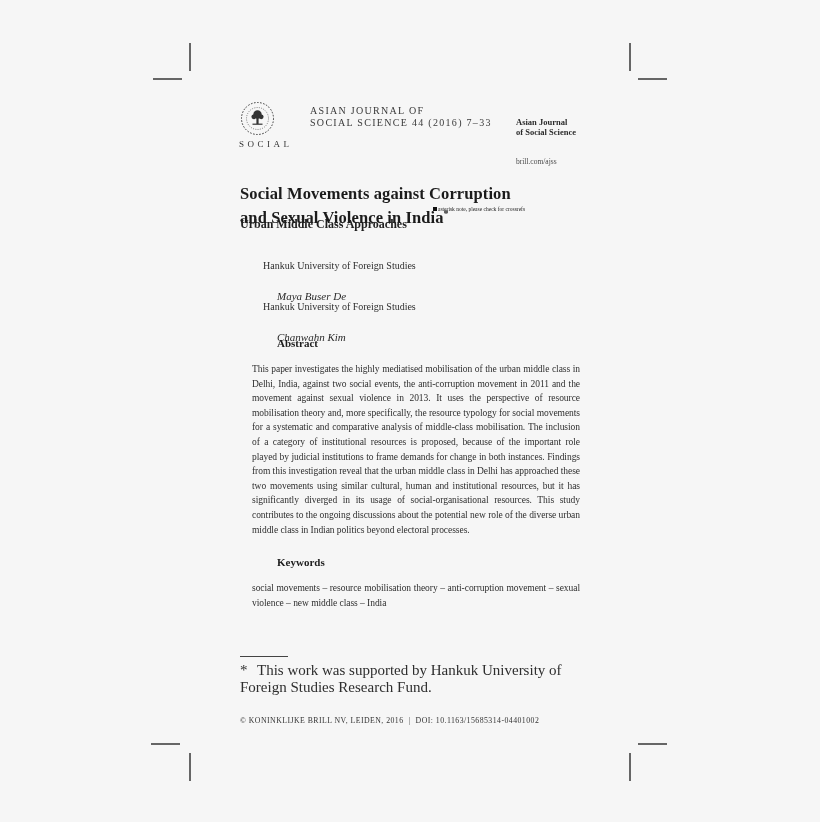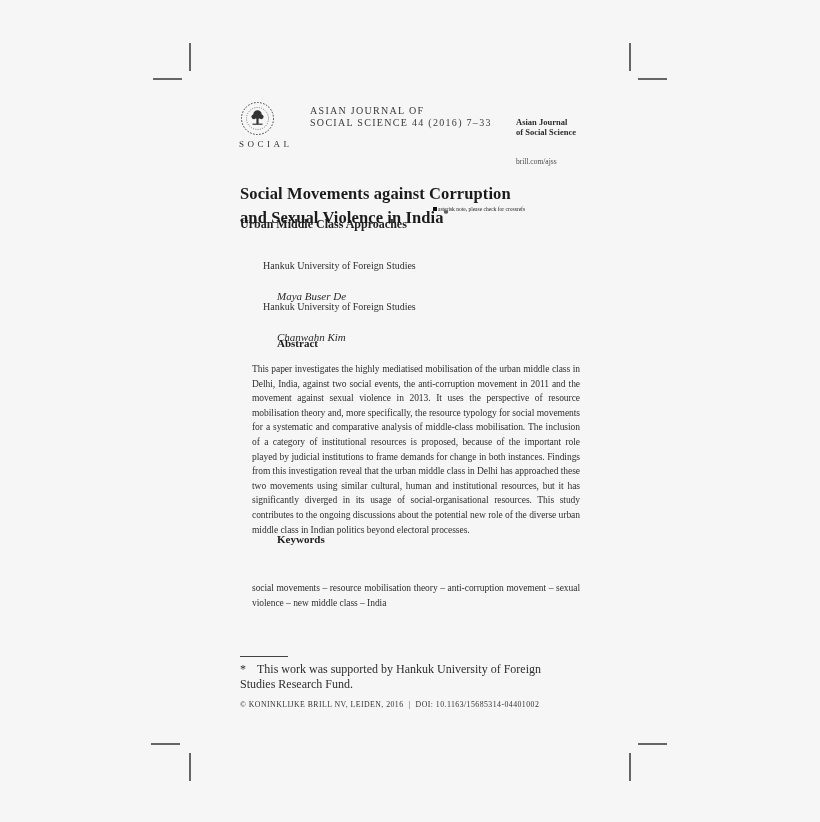--- a/index.html
+++ b/index.html
@@ -77,25 +77,25 @@
   .body-block{
     position:absolute;left:240px;width:328px;
     font-size:9.5px;line-height:14.6px;
     text-align:justify;color:#2e2e2e;letter-spacing:-0.05px;margin-left:12px;
   }
   .footnote-rule{
     position:absolute;left:240px;top:656px;width:48px;height:1px;background:#444;
   }
   .footnote{
     position:absolute;left:240px;top:662px;width:330px;
-    font-size:12px;color:#2e2e2e;
+    font-size:15px;color:#2e2e2e;
   }
   .footnote .marker{display:inline-block;width:17px;}
   .copyright{
-    position:absolute;left:240px;top:700px;width:340px;
+    position:absolute;left:240px;top:716px;width:340px;
     font-size:7.8px;letter-spacing:0.45px;color:#333;
     white-space:nowrap;
   }
   .copyright .sep{margin:0 5px;color:#444;}
 </style>
 </head>
 <body>
 
 <div class="page">
 
@@ -145,21 +145,21 @@
   <div class="subtitle">Urban Middle Class Approaches</div>
 
   <div class="author-name" style="top:246px;">Maya Buser De</div>
   <div class="author-aff" style="top:260px;">Hankuk University of Foreign Studies</div>
   <div class="author-name" style="top:287px;">Chanwahn Kim</div>
   <div class="author-aff" style="top:301px;">Hankuk University of Foreign Studies</div>
 
   <div class="sect-head" style="top:337px;">Abstract</div>
   <div class="body-block" style="top:362px;">This paper investigates the highly mediatised mobilisation of the urban middle class in Delhi, India, against two social events, the anti-corruption movement in 2011 and the movement against sexual violence in 2013. It uses the perspective of resource mobilisation theory and, more specifically, the resource typology for social movements for a systematic and comparative analysis of middle-class mobilisation. The inclusion of a category of institutional resources is proposed, because of the important role played by judicial institutions to frame demands for change in both instances. Findings from this investigation reveal that the urban middle class in Delhi has approached these two movements using similar cultural, human and institutional resources, but it has significantly diverged in its usage of social-organisational resources. This study contributes to the ongoing discussions about the potential new role of the diverse urban middle class in Indian politics beyond electoral processes.</div>
 
-  <div class="sect-head" style="top:533px;">Keywords</div>
+  <div class="sect-head" style="top:556px;">Keywords</div>
   <div class="body-block" style="top:581px;">social movements – resource mobilisation theory – anti-corruption movement – sexual violence – new middle class – India</div>
 
   <div class="footnote-rule"></div>
   <div class="footnote">
     <span class="marker">*</span><span>This work was supported by Hankuk University of Foreign Studies Research Fund.</span>
   </div>
 
   <div class="copyright">
     <span>© KONINKLIJKE BRILL NV, LEIDEN, 2016</span><span class="sep">|</span><span>DOI: 10.1163/15685314-04401002</span>
   </div>

